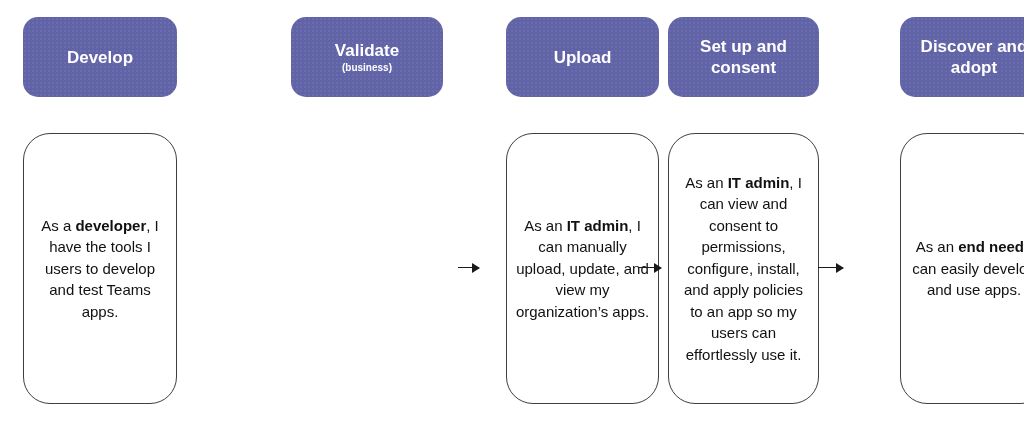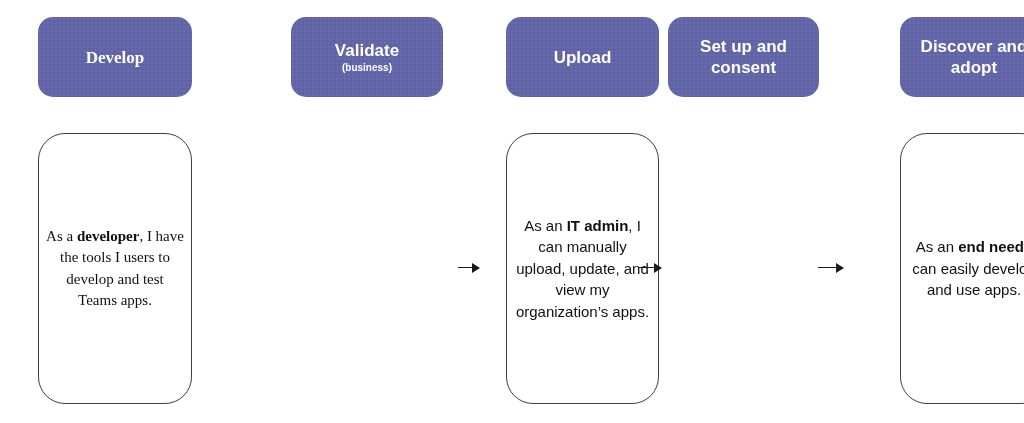--- a/index.html
+++ b/index.html
@@ -9,21 +9,21 @@
     font-family: "Liberation Sans", "DejaVu Sans", sans-serif;
   }
   .canvas {
     position: relative;
     width: 1024px;
     height: 423px;
     background: var(--bg, #ffffff);
     overflow: hidden;
   }
   .stage { position: absolute; top: 0; height: 423px; }
-  .col1 { left: 38px;  width: 154px; font-family: Liberation Serif, serif; }
+  .col1 { left: 23px;  width: 154px; }
   .col2 { left: 291px; width: 152px; }
   .col3 { left: 506px; width: 153px; }
   .col4 { left: 668px; width: 151px; }
   .col5 { left: 900px; width: 148px; }
 
   .stage-header {
     position: absolute;
     top: 17px;
     left: 0;
     right: 0;
@@ -128,20 +128,23 @@
     <div class="stage-card">
       <p class="card-text"><span>As an </span><b>IT admin</b><span>, I can manually upload, update, and view my organization’s apps.</span></p>
     </div>
   </div>
 
   <div class="stage col4">
     <div class="stage-header">
       <div class="title">Set up and consent</div>
 
     </div>
+    <div class="stage-card">
+      <p class="card-text"><span>As an </span><b>IT admin</b><span>, I can view and consent to permissions, configure, install, and apply policies to an app so my users can effortlessly use it.</span></p>
+    </div>
   </div>
 
   <div class="stage col5">
     <div class="stage-header">
       <div class="title">Discover and adopt</div>
 
     </div>
     <div class="stage-card">
       <p class="card-text"><span>As an </span><b>end need</b><span> I can easily develop and use apps.</span></p>
     </div>

